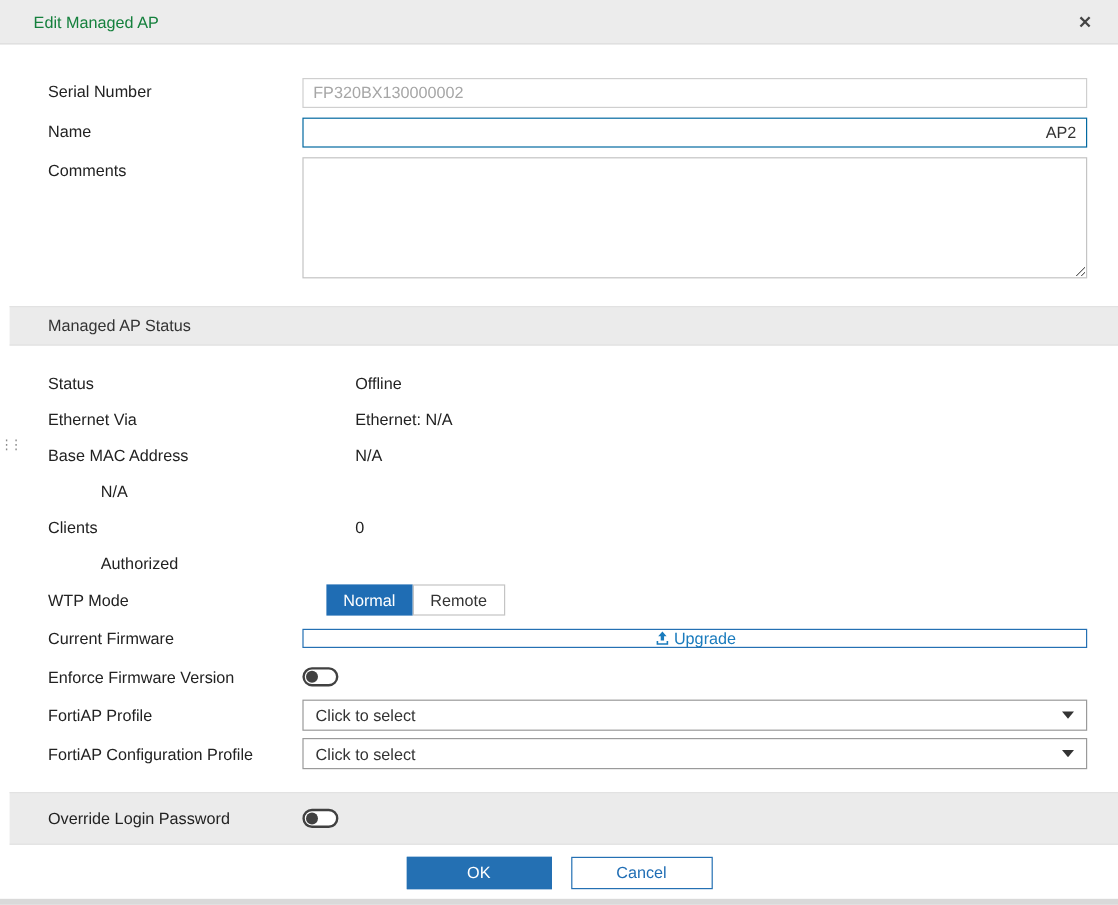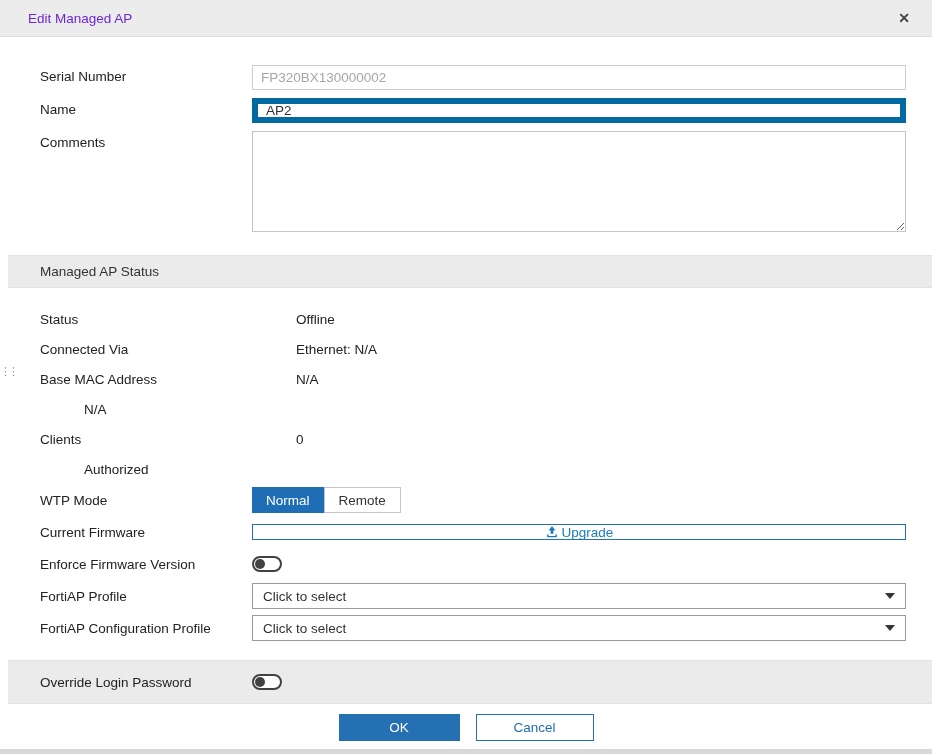--- a/index.html
+++ b/index.html
@@ -18,21 +18,21 @@
     display:flex; flex-direction:column;
   }
   
   .dlg-header {
     height:37px; flex:0 0 37px;
     background:#ececec;
     border-bottom:1px solid #dcdcdc;
     display:flex; align-items:center;
     padding:0 22px 0 28px;
   }
-  .dlg-title { color:#6d28d9; }
+  .dlg-title { color:#15803d; }
   .dlg-close {
     margin-left:auto; font-weight:bold; font-size:14px; color:#444;
     cursor:pointer; line-height:1;
   }
   
   .content { flex:1; padding-top:28px; }
   .fieldrow {
     display:flex; align-items:flex-start;
     padding:0 26px 0 40px;
     margin-bottom:8px;
@@ -43,21 +43,21 @@
     width:100%; height:25px;
     border:1px solid #b5b5b5;
     padding:0 8px;
     font-family:"Liberation Sans", sans-serif;
     font-size:13.5px;
     color:#333;
     outline:none;
     background:#fff;
   }
   input.textbox.disabled { border:1px solid #cfcfcf; color:#a6a6a6; }
-  input.textbox.name { border:6px solid #0369a1; }
+  input.textbox.name { border:1px solid #0369a1;text-align:right; }
   textarea.comments {
     width:100%; height:101px;
     border:1px solid #c4c4c4;
     resize:both;
     font-family:"Liberation Sans", sans-serif;
     font-size:13.5px;
     padding:4px 8px;
     outline:none;
   }
   
@@ -199,39 +199,39 @@
       <span>Managed AP Status</span>
     </div>
 
     <div class="statlist">
 
       <div class="statrow">
         <div class="slabel">Status</div>
         <div class="svalue">Offline</div>
       </div>
       <div class="statrow">
-        <div class="slabel">Connected Via</div>
+        <div class="slabel">Ethernet Via</div>
         <div class="svalue">Ethernet: N/A</div>
       </div>
       <div class="statrow">
         <div class="slabel">Base MAC Address</div>
         <div class="svalue">N/A</div>
       </div>
       <div class="statrow">
         <div class="svalue">N/A</div>
       </div>
       <div class="statrow">
         <div class="slabel">Clients</div>
         <div class="svalue">0</div>
       </div>
       <div class="statrow">
         <div class="svalue">Authorized</div>
       </div>
 
-      <div class="statrow" style="min-height:32px;">
+      <div class="statrow" style="min-height:32px;gap:20px;">
         <div class="slabel">WTP Mode</div>
         <div class="segmented">
           <div class="seg active">Normal</div>
           <div class="seg inactive">Remote</div>
         </div>
       </div>
 
       <div class="statrow" style="min-height:32px;">
         <div class="slabel">Current Firmware</div>
         <div class="upgrade-btn">

